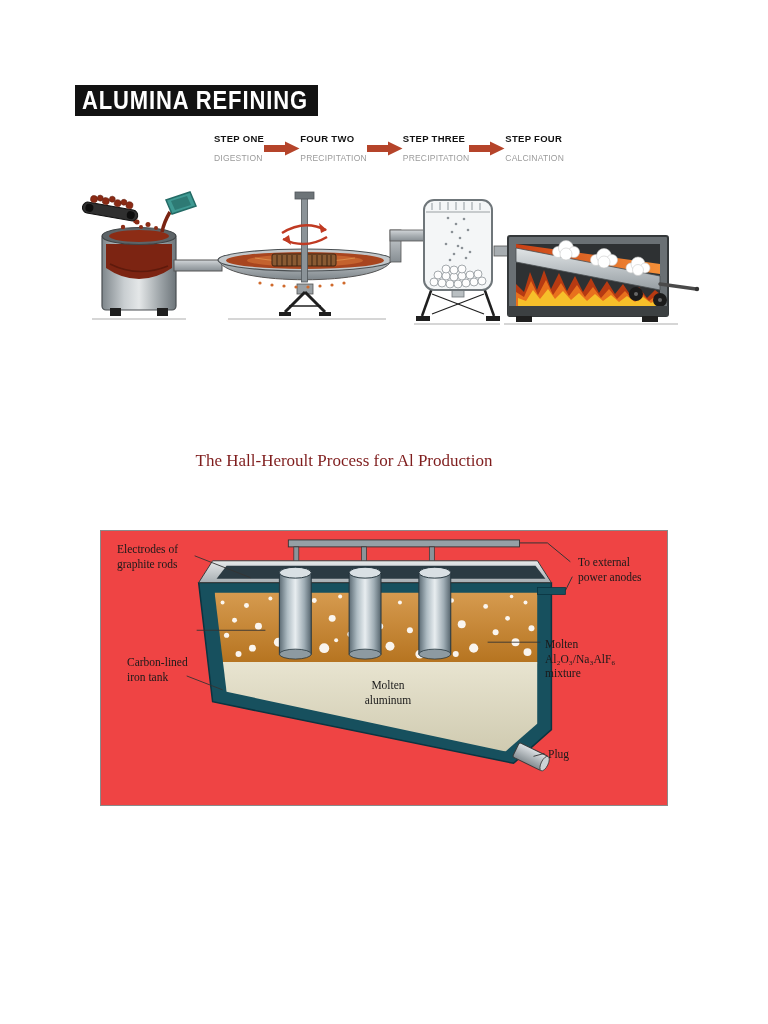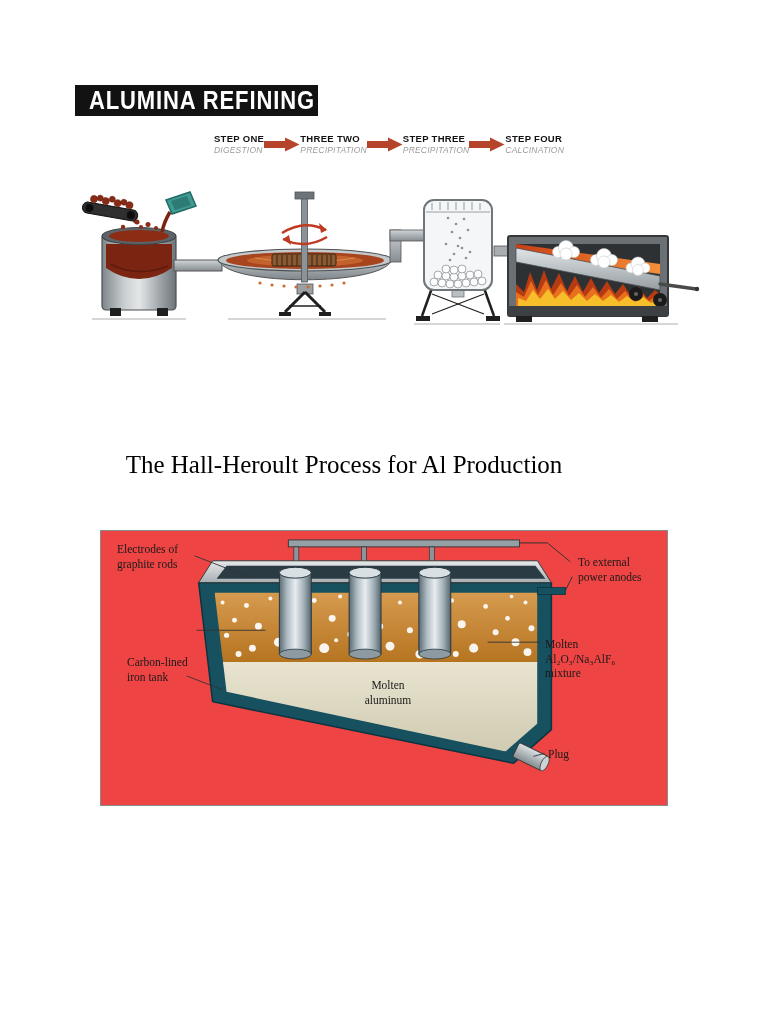--- a/index.html
+++ b/index.html
@@ -3,35 +3,35 @@
 <meta charset="utf-8">
 <style>
   html,body{margin:0;padding:0;background:#ffffff;}
   body{width:768px;height:1024px;position:relative;overflow:hidden;
        font-family:"Liberation Sans", sans-serif;}
   .page{position:relative;width:768px;height:1024px;background:#fff;}
 
   
   .banner{position:absolute;left:75px;top:85px;width:243px;height:31px;
           background:var(--banner-bg,#121212);color:#fff;display:flex;align-items:center;
-          padding-left:14px;box-sizing:border-box;overflow:hidden;}
+          padding-left:7px;box-sizing:border-box;overflow:hidden;}
   .banner span{font-weight:bold;font-size:25px;letter-spacing:1px;white-space:nowrap;
           transform:scaleX(0.88);transform-origin:left center;}
   .steps{position:absolute;left:166px;top:133px;width:446px;display:flex;
           justify-content:center;align-items:center;}
   .step{display:flex;flex-direction:column;}
   .step .name{font-size:9.5px;font-weight:bold;color:#111;letter-spacing:.3px;}
-  .step .desc{font-size:8.5px;color:#9b9b9b;letter-spacing:.2px;margin-top:1px;font-style:italic;}
+  .step .desc{font-size:8.5px;color:#9b9b9b;letter-spacing:.2px;margin-top:9px;}
   .arrow{flex:0 0 auto;}
   .arrow polygon{fill:var(--accent-arrow,#b5442a);}
   .alumina-art{position:absolute;left:80px;top:188px;width:620px;height:145px;}
 
   
   .hall-title{position:absolute;left:0;top:451px;width:688px;margin:0;text-align:center;
-          font-family:"Liberation Serif","DejaVu Serif",serif;font-size:25px;font-weight:400;color:#000000;}
+          font-family:"Liberation Serif","DejaVu Serif",serif;font-size:17px;font-weight:400;color:#7f1d1d;}
   .hall-box{position:absolute;left:100px;top:530px;width:568px;height:276px;
           border:1px solid #8a8a8a;box-sizing:border-box;background:#ef4444;}
   .hall-box > svg{position:absolute;left:0;top:0;width:100%;height:100%;}
   .lbl{position:absolute;font-family:"Liberation Serif","DejaVu Serif",serif;
           font-size:11.5px;line-height:1.28;color:#1a1a1a;white-space:pre-line;}
   .lbl.center{text-align:center;}
 </style>
 </head>
 <body>
 
@@ -44,21 +44,21 @@
 
     <div class="steps">
       <div class="step">
         <span class="name">STEP ONE</span>
         <span class="desc">DIGESTION</span>
       </div>
       <svg class="arrow" width="36" height="15" viewBox="0 0 36 15">
         <polygon points="0,4 21,4 21,0.5 35.5,7.5 21,14.5 21,11 0,11"></polygon>
       </svg>
       <div class="step">
-        <span class="name">THREE TWO</span>
+        <span class="name">FOUR TWO</span>
         <span class="desc">PRECIPITATION</span>
       </div>
       <svg class="arrow" width="36" height="15" viewBox="0 0 36 15">
         <polygon points="0,4 21,4 21,0.5 35.5,7.5 21,14.5 21,11 0,11"></polygon>
       </svg>
       <div class="step">
         <span class="name">STEP THREE</span>
         <span class="desc">PRECIPITATION</span>
       </div>
       <svg class="arrow" width="36" height="15" viewBox="0 0 36 15">

